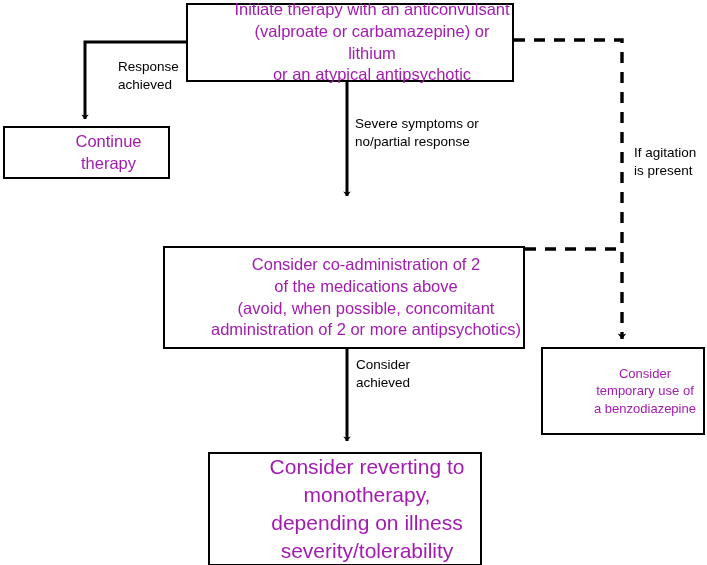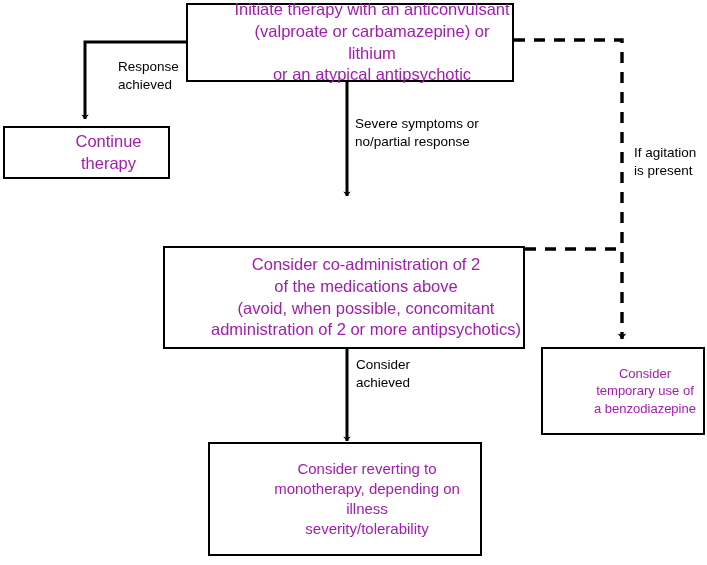--- a/index.html
+++ b/index.html
@@ -41,22 +41,22 @@
   #node-continue {
     left: 3px; top: 126px; width: 167px; height: 53px;
     font-size: 16.5px;
   }
   #node-coadmin {
     left: 163px; top: 203px; width: 362px; height: 103px;
     font-size: 16.5px;
     margin-top: 43px;
   }
   #node-revert {
-    left: 208px; top: 442px; width: 274px; height: 114px;
-    font-size: 15px;
+    left: 208px; top: 452px; width: 274px; height: 114px;
+    font-size: 21px;
   }
   #node-benzo {
     left: 541px; top: 347px; width: 164px; height: 88px;
     font-size: 13px;
   }
   .edge-label {
     position: absolute;
     font-size: 13.5px;
     line-height: 1.36;
     color: #000000;

